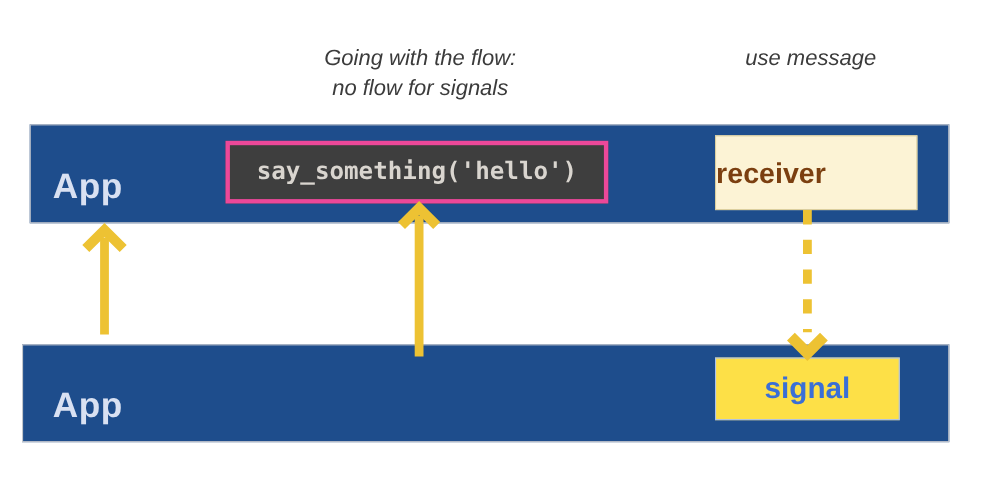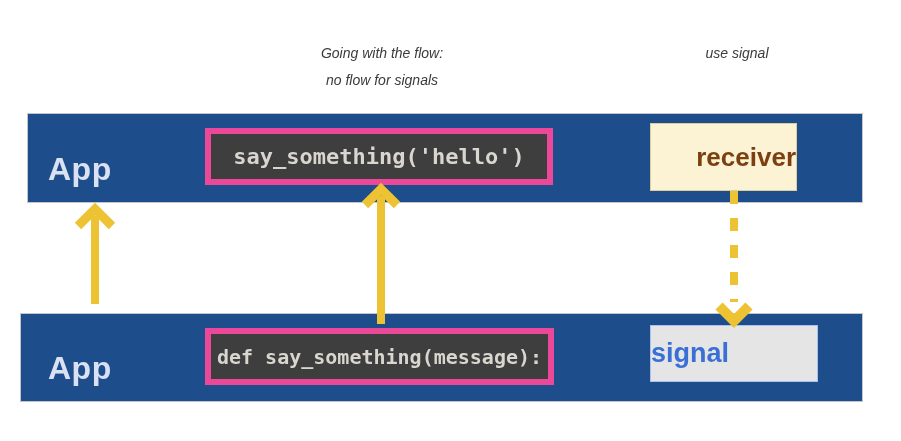--- a/index.html
+++ b/index.html
@@ -8,21 +8,21 @@
     width:901px;height:441px;
     background:#ffffff;
     overflow:hidden;
     font-family:"Liberation Sans",sans-serif;
   }
   
   .col-header{
     position:absolute;top:40px;width:304px;
     text-align:center;
     font-style:italic;
-    font-size:14px;line-height:27px;
+    font-size:20px;line-height:27px;
     color:#3b3b3b;
   }
   .col-header.left{left:230px;}
   .col-header.right{left:585px;}
   
   .app-bar{
     position:absolute;
     background:#1e4d8c;
     border:1px solid #c2c6cc;
     box-sizing:border-box;
@@ -35,73 +35,70 @@
     font-size:32px;font-weight:bold;
     letter-spacing:0.5px;
     margin-top:11px;
   }
   .app-label.top{top:140px;}
   .app-label.bottom{top:339px;}
   
   .code-box{
     position:absolute;
     background:#3e3e3e;
-    border:6px solid #ec4899;
+    border:4px solid #ec4899;
     box-sizing:border-box;
     display:flex;align-items:center;justify-content:center;
     color:#d9d5cf;
     font-family:"DejaVu Sans Mono",monospace;
     font-weight:bold;
     white-space:nowrap;
   }
   .code-box.top{left:205px;top:128px;width:348px;height:57px;font-size:22px;}
   .code-box.bottom{left:205px;top:328px;width:349px;height:57px;font-size:20px;}
   
   .receiver-box{
-    position:absolute;left:650px;top:123px;width:147px;height:68px;
+    position:absolute;left:650px;top:123px;width:184px;height:68px;
     background:#fcf3d5;border:1px solid #dccf9f;box-sizing:border-box;
-    display:flex;align-items:center;justify-content:flex-end;
+    display:flex;align-items:center;justify-content:flex-start;
     color:#7b3f10;font-size:26px;font-weight:bold;
   }
   .signal-box{
     position:absolute;left:650px;top:325px;width:168px;height:57px;
-    background:#e5e5e5;border:1px solid #aac1ef;box-sizing:border-box;
-    display:flex;align-items:center;justify-content:flex-start;
+    background:#fde047;border:1px solid #aac1ef;box-sizing:border-box;
+    display:flex;align-items:center;justify-content:center;
     color:#3a6fd6;font-size:27px;font-weight:bold;
   }
   
   .arrow-layer{
     position:absolute;left:0;top:0;width:901px;height:441px;
     pointer-events:none;
   }
 </style>
 </head>
 <body>
 
 <div class="canvas">
 
   <div class="col-header left">
     <div>Going with the flow:</div>
     <div>no flow for signals</div>
   </div>
   <div class="col-header right">
-    <div>use signal</div>
+    <div>use message</div>
   </div>
 
   <div class="app-bar top"></div>
   <div class="app-bar bottom"></div>
 
   <div class="app-label top">App</div>
   <div class="app-label bottom">App</div>
 
   <div class="code-box top">
     <span>say_something('hello')</span>
-  </div>
-  <div class="code-box bottom">
-    <span>def say_something(message):</span>
   </div>
 
   <div class="receiver-box">
     <span>receiver</span>
   </div>
   <div class="signal-box">
     <span>signal</span>
   </div>
 
   <svg class="arrow-layer" width="901" height="441" viewBox="0 0 901 441">

